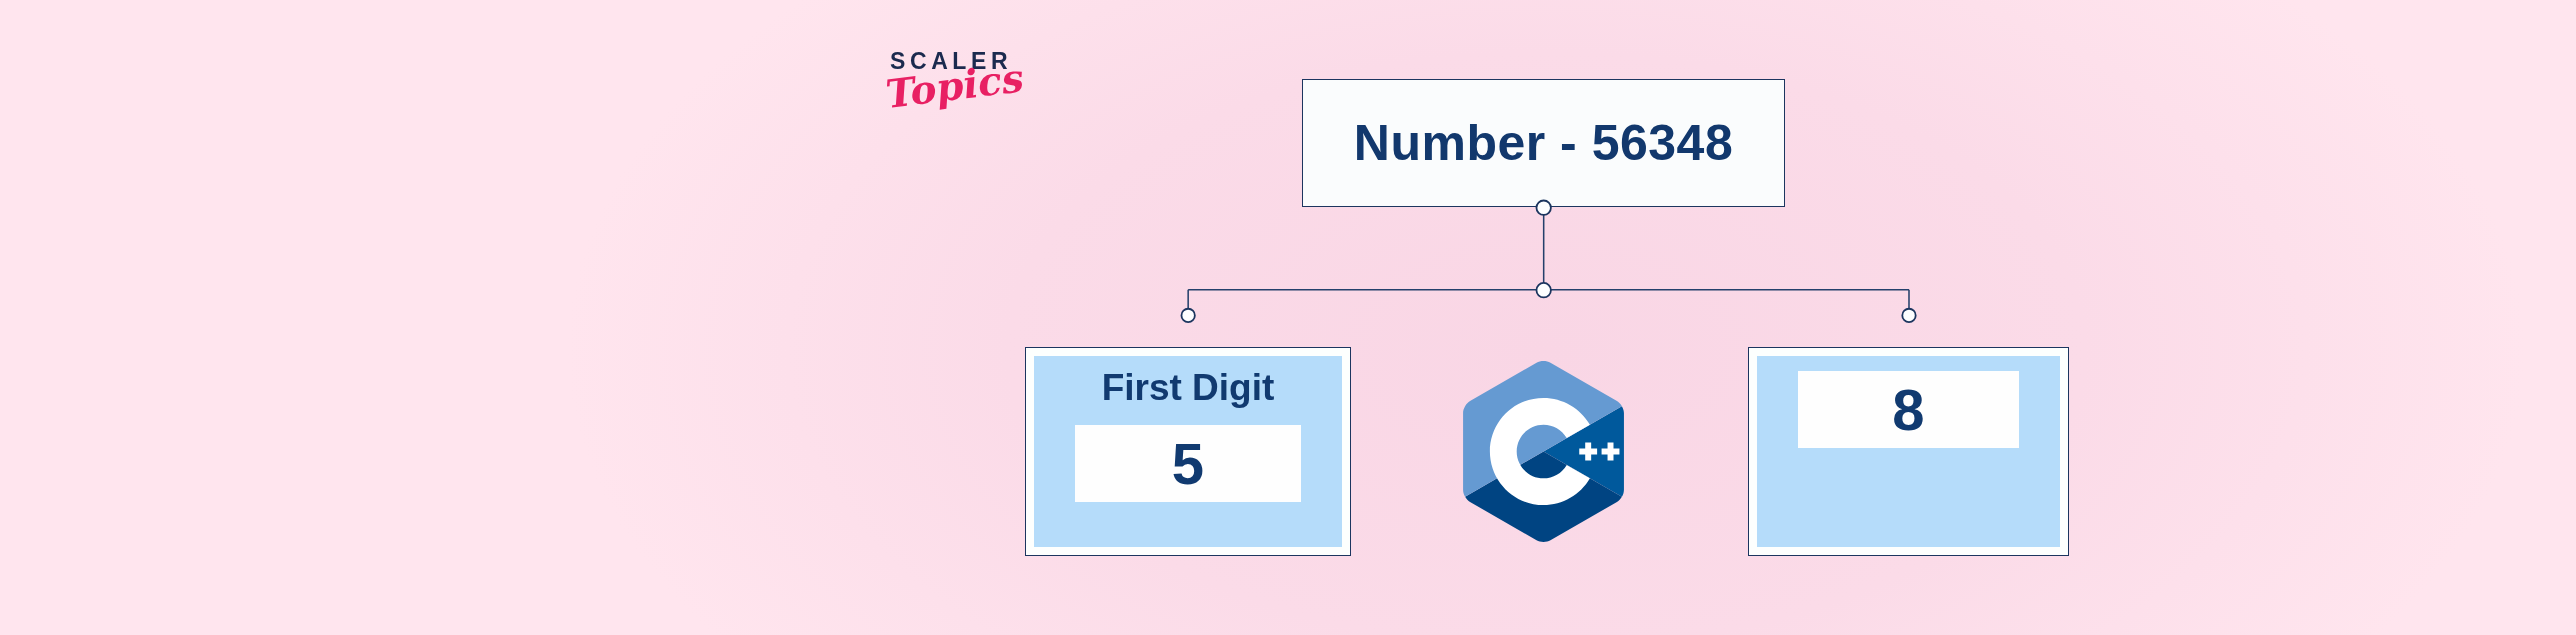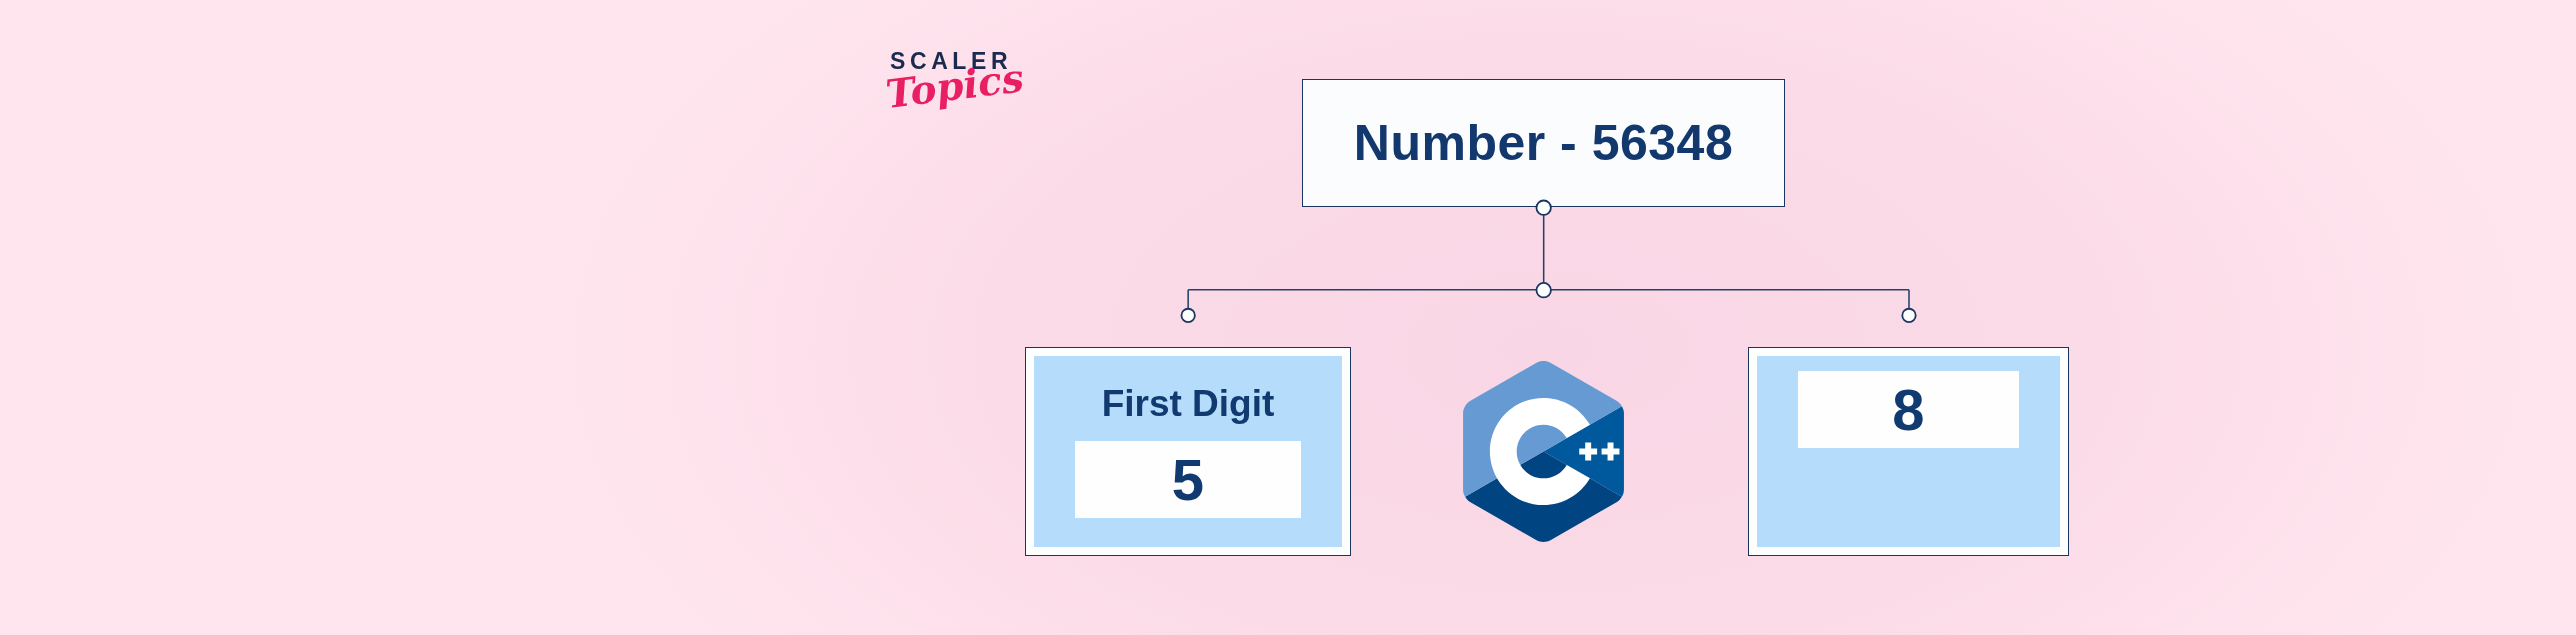--- a/index.html
+++ b/index.html
@@ -93,21 +93,21 @@
   .digit-box.last  { left: 1748px; width: 321px; }
   .panel {
     width: 100%;
     height: 100%;
     background: #b5dcfa;
     display: flex;
     flex-direction: column;
     align-items: center;
   }
   .digit-label {
-    margin-top: 27px;
+    margin-top: 11px;
     font-size: 37px;
     line-height: 1.15;
     font-weight: 700;
     color: #113a70;
   }
   .value-box {
     margin-top: 15.5px;
     width: 73%;
     height: 77px;
     background: #fefefe;

